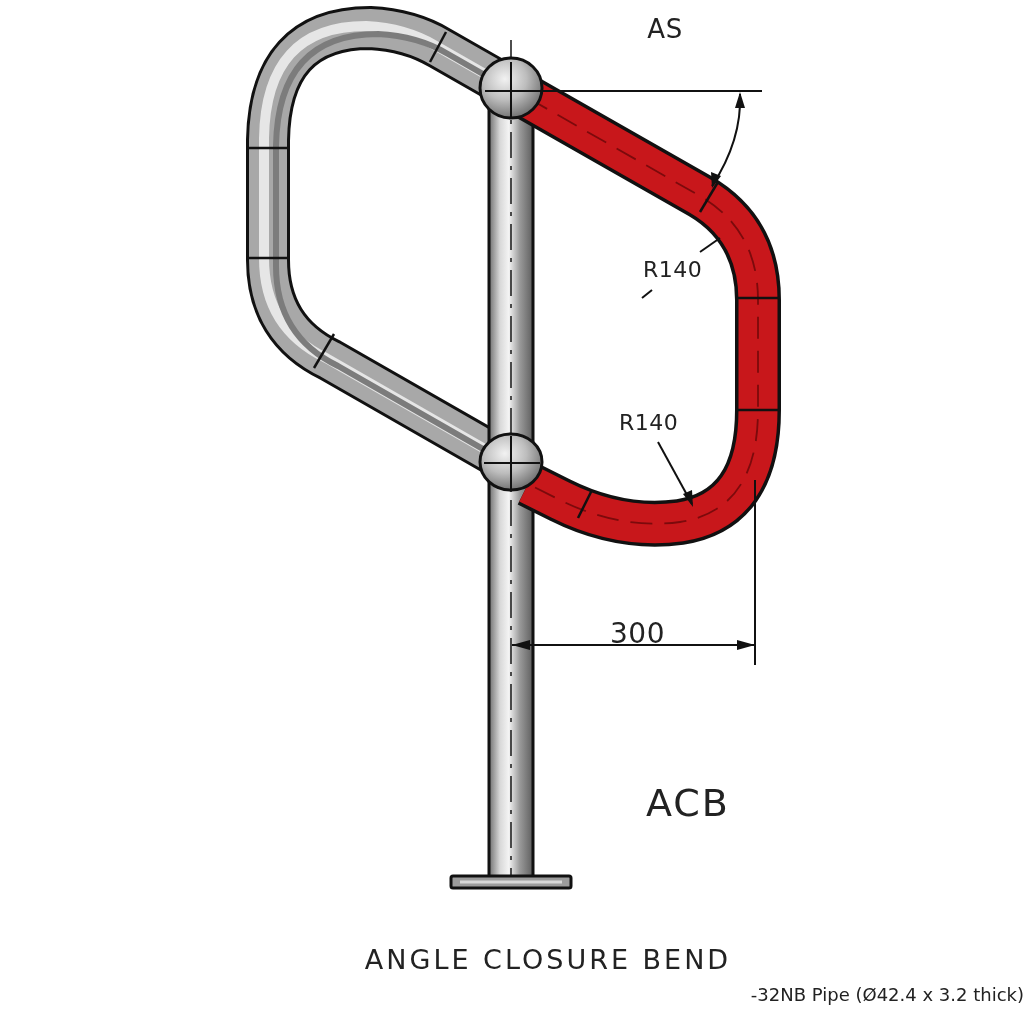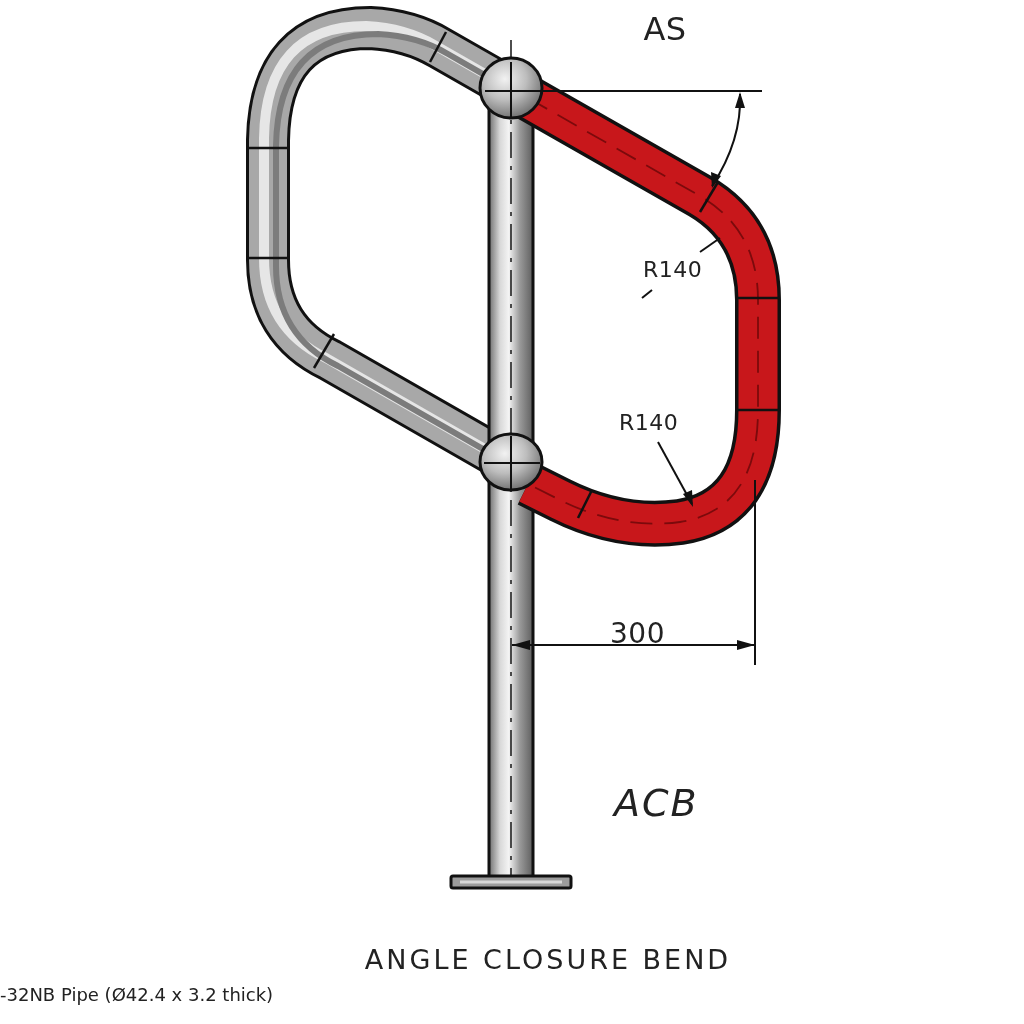--- a/index.html
+++ b/index.html
@@ -1,27 +1,27 @@
 <!DOCTYPE html>
 <html><head>
 <meta charset="utf-8">
 <style>
   html, body { margin: 0; padding: 0; background: #ffffff; }
   body { width: 1024px; height: 1024px; position: relative; overflow: hidden;
          font-family: "DejaVu Sans", sans-serif; }
   #drawing { position: absolute; left: 0; top: 0; width: 1024px; height: 1024px; }
   .lbl { position: absolute; color: #222; font-family: "DejaVu Sans", sans-serif;
          white-space: nowrap; letter-spacing: 0.5px; }
-  .as-req { left: 590px; top: 10px; width: 150px; text-align: center; font-size: 32px; line-height: 38px; }
+  .as-req { left: 590px; top: 10px; width: 150px; text-align: center; font-size: 26px; line-height: 38px; }
   .r140a { left: 643px; top: 257px; font-size: 22px; }
   .r140b { left: 619px; top: 410px; font-size: 22px; }
   .dim300 { left: 610px; top: 617px; font-size: 28px; }
-  .acb { left: 614px; top: 781px; font-size: 38px; letter-spacing: 2px; font-style: italic; }
+  .acb { left: 646px; top: 781px; font-size: 38px; letter-spacing: 2px; }
   .title { left: 0; width: 1024px; text-align: center; top: 944px; font-size: 27px; letter-spacing: 3px; padding-left: 36px; }
-  .subtitle { left: 0; width: 1024px; text-align: left; top: 984px; font-size: 18px; letter-spacing: 0; }
+  .subtitle { left: 0; width: 1024px; text-align: right; top: 984px; font-size: 18px; letter-spacing: 0; }
 </style>
 </head>
 <body>
 
 <svg id="drawing" viewBox="0 0 1024 1024" xmlns="http://www.w3.org/2000/svg">
   <defs>
     <linearGradient id="steelH" x1="0" y1="0" x2="1" y2="0">
       <stop offset="0" stop-color="#6f6f6f"></stop>
       <stop offset="0.25" stop-color="#d8d8d8"></stop>
       <stop offset="0.45" stop-color="#f4f4f4"></stop>

